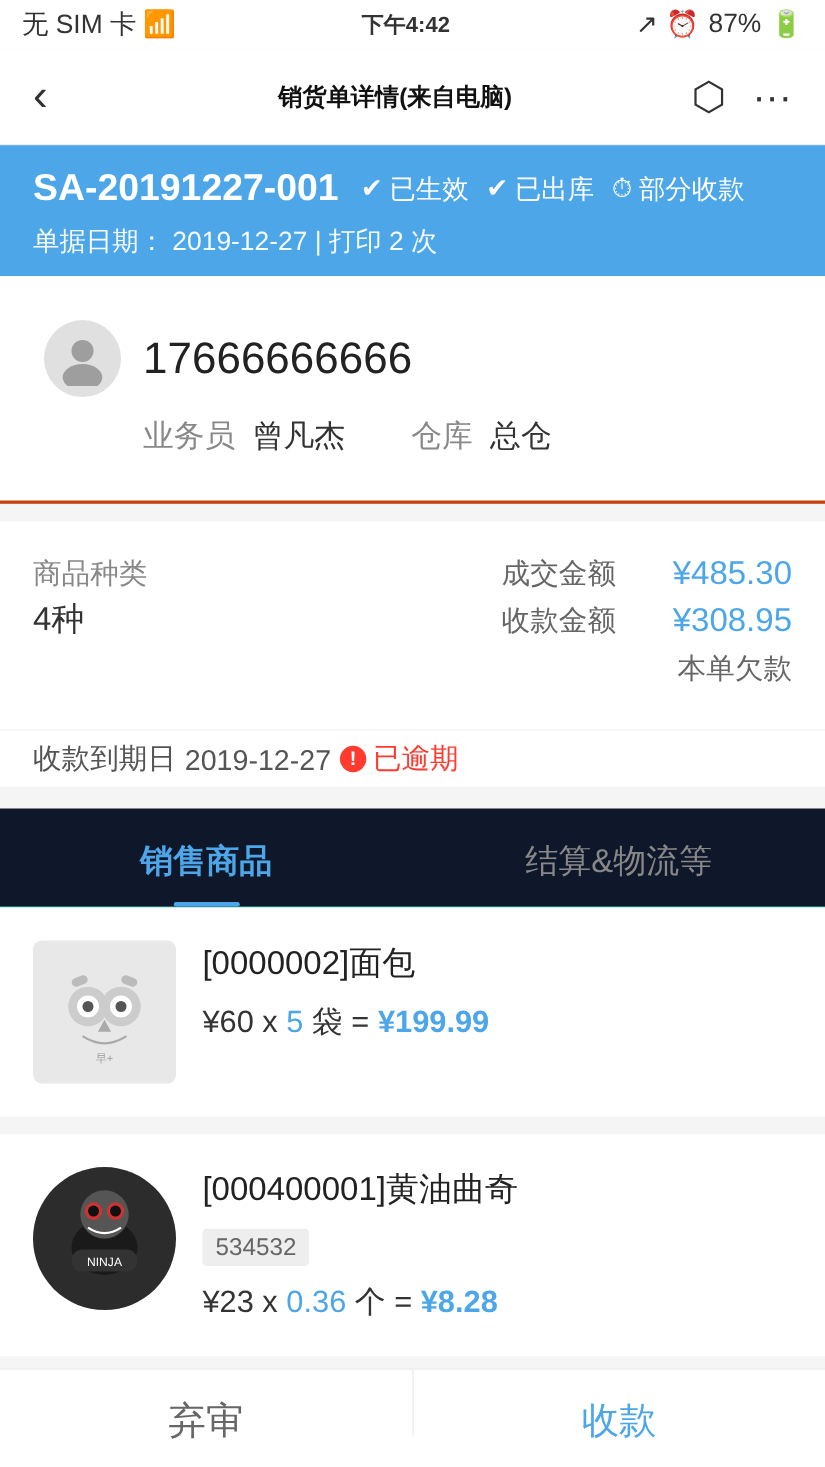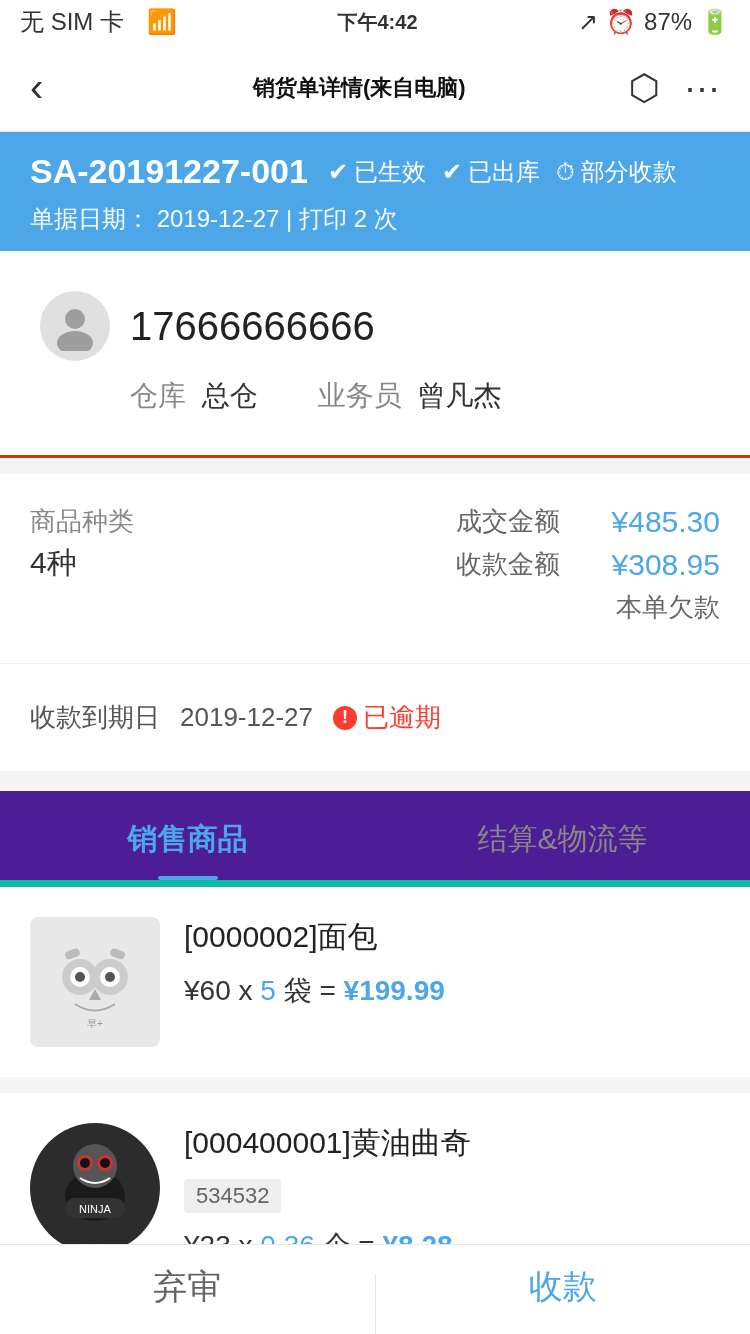--- a/index.html
+++ b/index.html
@@ -19,21 +19,21 @@
       width: 750px;
       height: 44px;
       background: #fff;
       display: flex;
       align-items: center;
       justify-content: space-between;
       padding: 0 20px;
       font-size: 24px;
       font-weight: 500;
     }
-    .status-bar-left { display: flex; align-items: center; gap: 23px; }
+    .status-bar-left { display: flex; align-items: center; gap: 6px; }
     .status-bar-center { font-size: 20px; font-weight: 600; }
     .status-bar-right { display: flex; align-items: center; gap: 8px; font-size: 24px; }
 
     
     .nav-bar {
       width: 750px;
       height: 88px;
       background: #fff;
       display: flex;
       align-items: center;
@@ -163,26 +163,26 @@
       align-items: center;
       gap: 20px;
       margin-bottom: 8px;
     }
     .amount-label { font-size: 26px; color: #666; }
     .amount-value { font-size: 30px; color: #4da6e8; font-weight: 500; min-width: 140px; text-align: right; }
 
     
     .due-date-card {
       background: #fff;
-      padding: 36px 30px;
+      padding: 8px 30px;
       margin-top: 0;
       border-top: 1px solid #f0f0f0;
       display: flex;
-      align-items: center;
-      gap: 20px;
+      align-items: flex-end;
+      gap: 8px;
       font-size: 26px;
       color: #555;
     }
     .overdue-badge {
       display: flex;
       align-items: center;
       gap: 6px;
       color: #ff3b30;
       font-size: 26px;
     }
@@ -194,24 +194,24 @@
       display: flex;
       align-items: center;
       justify-content: center;
       color: #fff;
       font-size: 18px;
       font-weight: 700;
     }
 
     
     .tabs-bar {
-      background: #4c1d95;
+      background: #0f172a;
       margin-top: 20px;
       display: flex;
-      border-bottom: 7px solid #14b8a6;
+      border-bottom: 1px solid #14b8a6;
     }
     .tab-item {
       flex: 1;
       text-align: center;
       padding: 28px 0 20px;
       font-size: 30px;
       color: #888;
       position: relative;
       cursor: pointer;
     }
@@ -282,21 +282,21 @@
     
     .bottom-bar {
       position: fixed;
       bottom: 0;
       left: 0;
       width: 750px;
       height: 90px;
       background: #fff;
       border-top: 1px solid #e8e8e8;
       display: flex;
-      align-items: flex-end;
+      align-items: flex-start;
     }
     .bottom-btn {
       flex: 1;
       text-align: center;
       font-size: 34px;
       cursor: pointer;
       padding: 24px 0;
     }
     .bottom-btn.left { color: #666; }
     .bottom-btn.right { color: #4da6e8; }
@@ -364,26 +364,26 @@
     <div class="avatar">
       <svg viewBox="0 0 50 50" xmlns="http://www.w3.org/2000/svg">
         <circle cx="25" cy="18" r="10" fill="#9e9e9e"></circle>
         <ellipse cx="25" cy="42" rx="18" ry="12" fill="#9e9e9e"></ellipse>
       </svg>
     </div>
     <span class="customer-phone">17666666666</span>
   </div>
   <div class="customer-meta">
     <span>
+      <span class="meta-label">业务员</span>
+      <span class="meta-value">曾凡杰</span>
+    </span>
+    <span>
       <span class="meta-label">仓库</span>
       <span class="meta-value">总仓</span>
-    </span>
-    <span>
-      <span class="meta-label">业务员</span>
-      <span class="meta-value">曾凡杰</span>
     </span>
   </div>
 </div>
 
 <div class="summary-card">
   <div class="summary-row">
     <div class="summary-left">
       <div class="summary-label">商品种类</div>
       <div class="summary-count">4种</div>
     </div>

